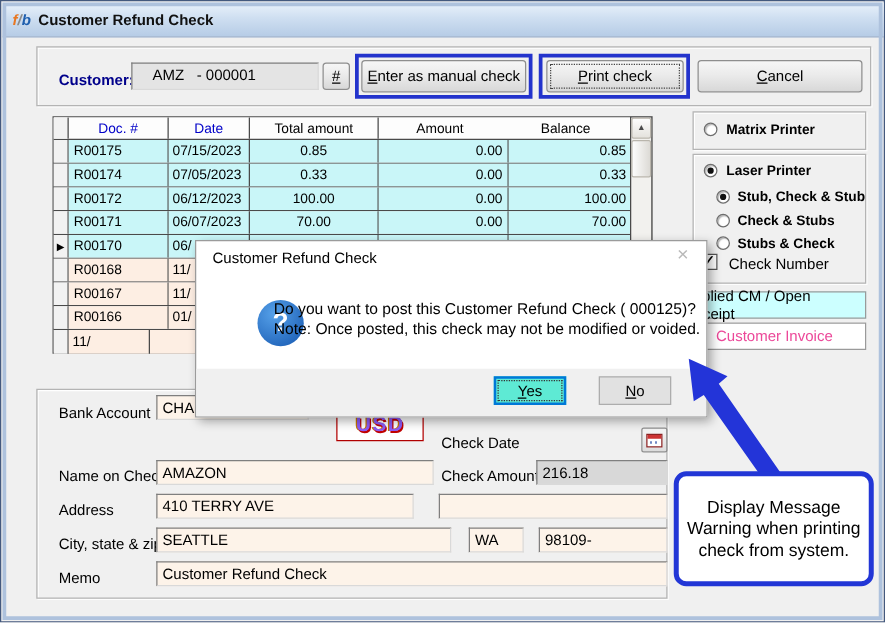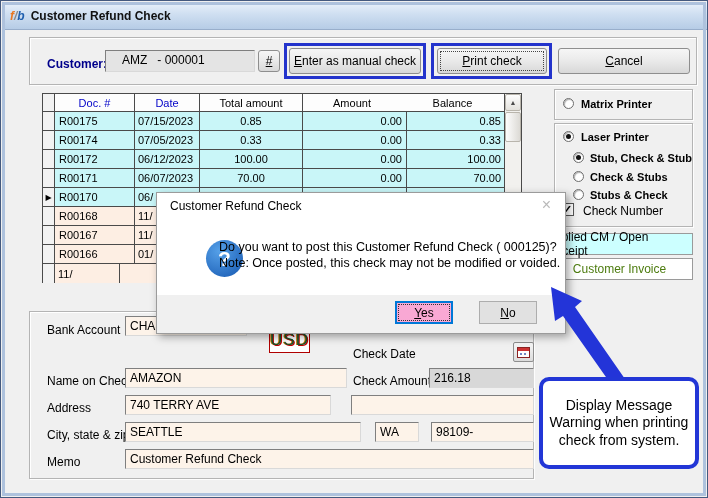--- a/index.html
+++ b/index.html
@@ -62,23 +62,23 @@
   
   .radio { position:absolute; width:11px; height:11px; border-radius:50%; background:#fff; border:1px solid #6e6e6e;
            box-shadow:inset 1px 1px 1px rgba(0,0,0,.3); }
   .radio.sel::after { content:""; position:absolute; left:2px; top:2px; width:5px; height:5px; border-radius:50%; background:#111; }
   .opt-lbl { position:absolute; font-size:11px; font-weight:bold; color:#000; white-space:nowrap; }
   .cb { position:absolute; width:13px; height:13px; background:#fff; border:1px solid #555; font-size:11px; font-weight:bold;
         display:flex; align-items:center; justify-content:center; line-height:1; }
 
   .side-btn { position:absolute; border:1px solid #9a9a9a; font-size:12px; display:flex; align-items:center; justify-content:center; }
 
-  .usd { position:absolute; left:268px; top:326px; width:41px; height:26px; border:1px solid #b00000; background:#fff;
-         display:flex; align-items:center; justify-content:center; font-size:17px; font-weight:normal; letter-spacing:1px;
-         color:#14532d; text-shadow:1px 1px 0 #c00000, -1px 0 0 #c87800; }
+  .usd { position:absolute; left:268px; top:326px; width:70px; height:26px; border:1px solid #b00000; background:#fff;
+         display:flex; align-items:center; justify-content:center; font-size:17px; font-weight:bold; letter-spacing:1px;
+         color:#8b5cf6; text-shadow:1px 1px 0 #c00000, -1px 0 0 #c87800; }
 
   .calbtn { position:absolute; left:512px; top:341px; width:21px; height:20px; background:linear-gradient(#f6f6f6,#dcdcdc);
             border:1px solid #8e8e8e; border-radius:2px; display:flex; align-items:center; justify-content:center; }
   .cal-ic { width:13px; height:11px; border:1px solid #8a2222; background:#fff; position:relative; }
   .cal-ic::before { content:""; position:absolute; left:0; top:0; right:0; height:3px; background:#cc3333; }
   .cal-ic::after { content:""; position:absolute; left:2px; top:5px; right:2px; bottom:2px;
                    background:repeating-linear-gradient(90deg,#3355aa 0 2px,transparent 2px 4px); opacity:.7; }
 
   
   .modal { position:absolute; left:155px; top:191px; width:410px; height:142px; background:#fff; border:1px solid #9b9b9b;
@@ -86,21 +86,21 @@
   .modal-title { position:absolute; left:13px; top:6px; font-size:12px; color:#000; }
   .modal-x { position:absolute; right:14px; top:4px; font-size:16px; color:#b9b9b9; line-height:1; }
   .q-icon { position:absolute; left:49px; top:47px; width:37px; height:37px; border-radius:50%;
             background:radial-gradient(circle at 35% 30%, #55a0e8, #1557b0); color:#fff; font-weight:bold; font-size:21px;
             display:flex; align-items:center; justify-content:center; }
   .modal-line { position:absolute; left:62px; font-size:12.5px; color:#000; white-space:nowrap; }
   .modal-footer { position:absolute; left:0; right:0; bottom:0; height:38px; background:#f0f0f0; }
   .mbtn { position:absolute; top:6px; width:58px; height:23px; font-size:12px; background:#e1e1e1; border:1px solid #adadad;
           display:flex; align-items:center; justify-content:center; }
   .mbtn .u { text-decoration:underline; }
-  .mbtn-yes { left:238px; background:#f9a8d4; border:2px solid #0078d7; outline:1px dotted #333; outline-offset:-4px; }
+  .mbtn-yes { left:238px; background:#5eead4; border:2px solid #0078d7; outline:1px dotted #333; outline-offset:-4px; }
   .mbtn-no { left:322px; }
 
   
   .callout { position:absolute; left:538px; top:376px; width:160px; height:92px; background:#fff; border:4px solid #2236d6;
              border-radius:10px; z-index:30; display:flex; align-items:center; justify-content:center; text-align:center;
              font-size:14px; color:#000; padding:3px; line-height:1.25; }
   .arrow-svg { position:absolute; left:0; top:0; z-index:29; pointer-events:none; }
 </style>
 </head>
 <body>
@@ -241,40 +241,40 @@
   <div class="radio" style="left:572px;top:170px"></div>
   <div class="opt-lbl" style="left:589px;top:170px">Check &amp; Stubs</div>
   <div class="radio" style="left:572px;top:188px"></div>
   <div class="opt-lbl" style="left:589px;top:188px">Stubs &amp; Check</div>
   <div class="cb" style="left:560px;top:202px">
       <span>✓</span>
     </div>
   <div class="opt-lbl" style="left:582px;top:203px;font-weight:normal;font-size:12px">Check Number</div>
 
   <div class="side-btn" style="left:545px;top:232px;width:147px;height:22px;background:#ccffff;color:#000">Applied CM / Open Receipt</div>
-  <div class="side-btn" style="left:545px;top:257px;width:147px;height:22px;background:#fff;color:#4d7c0f">Customer Invoice</div>
+  <div class="side-btn" style="left:545px;top:257px;width:147px;height:22px;background:#fff;color:#ec4899">Customer Invoice</div>
 
   <div class="groupbox" style="left:28px;top:310px;width:505px;height:168px"></div>
   <div class="lbl" style="left:46px;top:322px">Bank Account</div>
   <div class="field" style="left:124px;top:315px;width:122px;height:20px">CHAS</div>
   <div class="usd">USD</div>
 
   <div class="lbl" style="left:46px;top:373px">Name on Check</div>
   <div class="field" style="left:124px;top:367px;width:222px;height:20px">AMAZON</div>
 
   <div class="lbl" style="left:352px;top:346px">Check Date</div>
   <div class="calbtn">
       <span class="cal-ic"></span>
     </div>
 
   <div class="lbl" style="left:352px;top:373px">Check Amount</div>
   <div class="field field-amt" style="left:428px;top:367px;width:105px;height:20px">216.18</div>
 
   <div class="lbl" style="left:46px;top:400px">Address</div>
-  <div class="field" style="left:124px;top:394px;width:206px;height:20px">740 TERRY AVE</div>
+  <div class="field" style="left:124px;top:394px;width:206px;height:20px">410 TERRY AVE</div>
   <div class="field" style="left:350px;top:394px;width:183px;height:20px"></div>
 
   <div class="lbl" style="left:46px;top:427px">City, state &amp; zip</div>
   <div class="field" style="left:124px;top:421px;width:236px;height:20px">SEATTLE</div>
   <div class="field" style="left:374px;top:421px;width:44px;height:20px">WA</div>
   <div class="field" style="left:430px;top:421px;width:103px;height:20px">98109-</div>
 
   <div class="lbl" style="left:46px;top:454px">Memo</div>
   <div class="field" style="left:124px;top:448px;width:409px;height:20px">Customer Refund Check</div>
 

